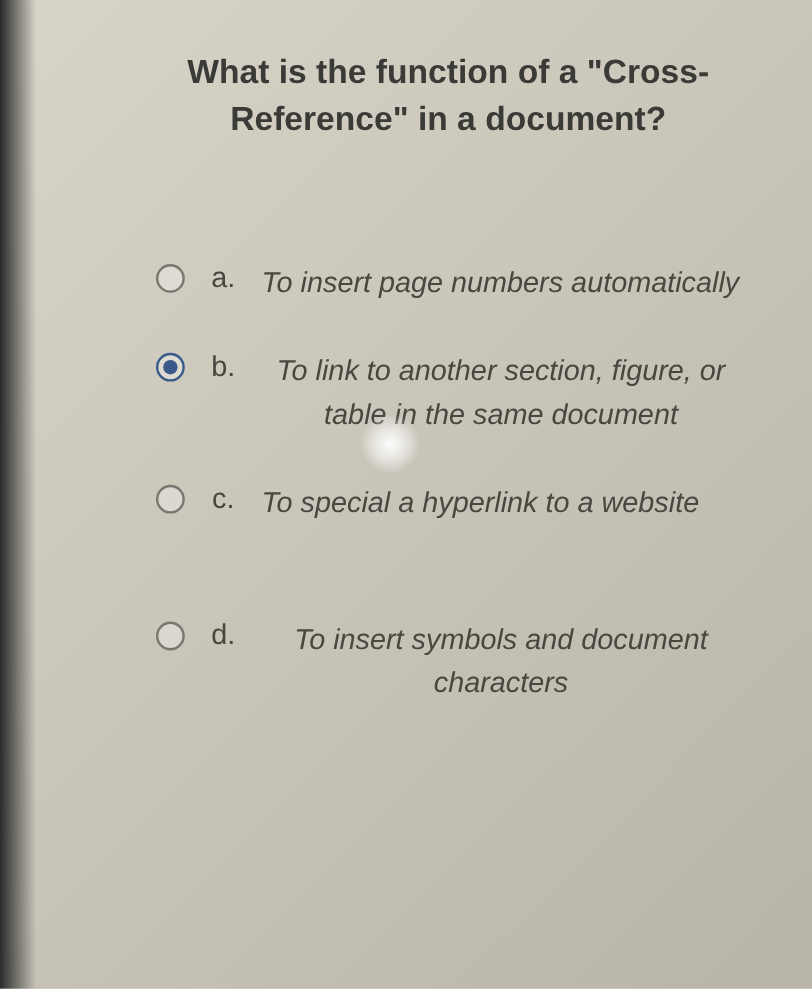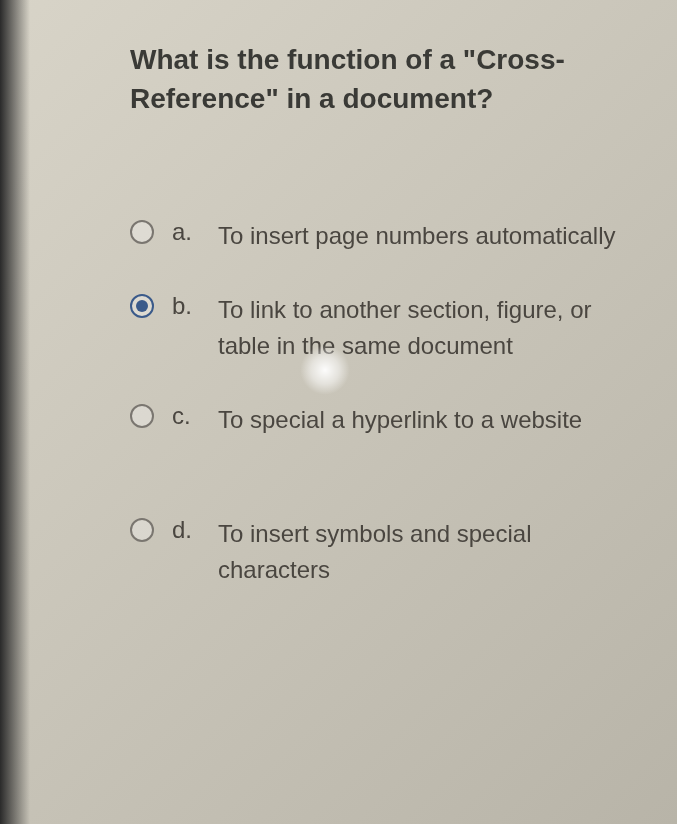--- a/index.html
+++ b/index.html
@@ -1,18 +1,19 @@
 <!DOCTYPE html>
 <html><head>
   <meta charset="utf-8">
   <style>
     * {
       margin: 0;
       padding: 0;
       box-sizing: border-box;
+      text-align: center;
     }
     body {
       width: 677px;
       height: 824px;
       background: linear-gradient(135deg, #d8d4c8 0%, #c8c4b8 50%, #b8b4a8 100%);
       font-family: Arial, Helvetica, sans-serif;
       padding: 40px 60px 40px 130px;
       overflow: hidden;
       position: relative;
     }
@@ -71,20 +72,21 @@
       color: #4a4640;
       width: 28px;
       flex-shrink: 0;
       filter: blur(0.5px);
     }
     .option-text {
       font-size: 24px;
       color: #4a4640;
       line-height: 1.5;
       filter: blur(0.5px);
+      font-style: italic;
     }
     .option-d {
       margin-top: 40px;
     }
     .flash-spot {
       position: absolute;
       left: 300px;
       top: 345px;
       width: 50px;
       height: 50px;
@@ -110,17 +112,17 @@
     <div class="option-text">To link to another section, figure, or table in the same document</div>
   </div>
   <div class="option">
     <div class="radio"></div>
     <div class="option-label">c.</div>
     <div class="option-text">To special a hyperlink to a website</div>
   </div>
   <div class="option option-d">
     <div class="radio"></div>
     <div class="option-label">d.</div>
-    <div class="option-text">To insert symbols and special characters</div>
+    <div class="option-text">To insert symbols and document characters</div>
   </div>
 </div>
 
 <div class="flash-spot"></div>
 
 </body></html>

